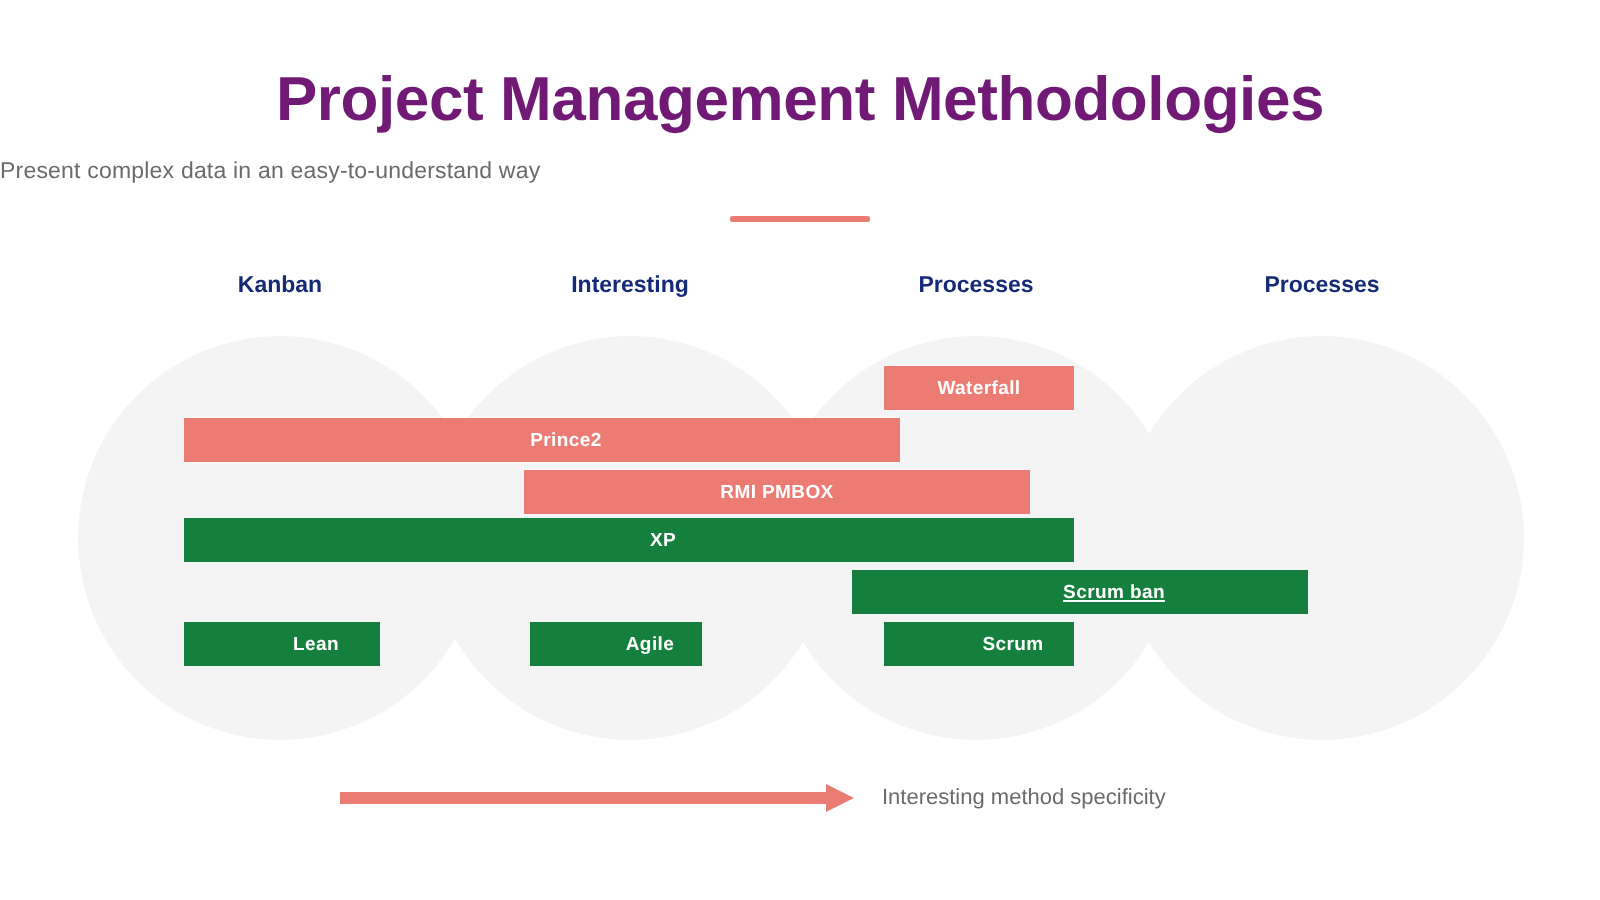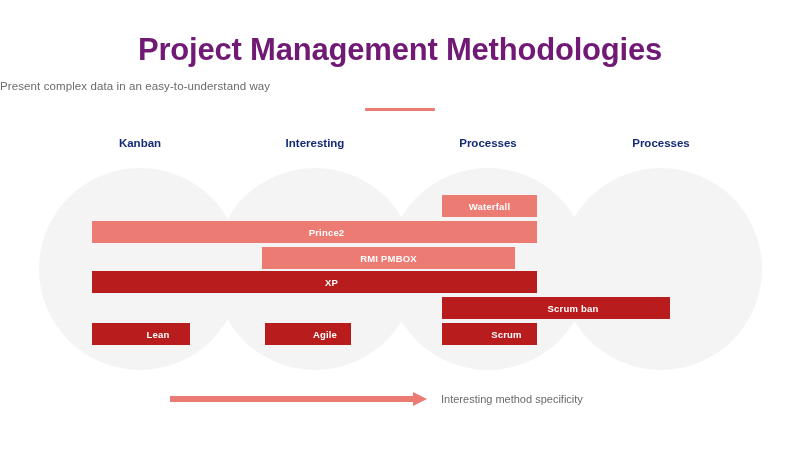--- a/index.html
+++ b/index.html
@@ -92,24 +92,23 @@
     height: 22px;
     display: flex;
     align-items: center;
     justify-content: center;
     color: #ffffff;
     font-size: 9.5px;
     font-weight: bold;
     letter-spacing: 0.2px;
     white-space: nowrap;
     box-sizing: border-box;
-    margin-top: 12px;
   }
   .bar.red  { background: #ec7b73; }
-  .bar.blue { background: #b91c1c; padding-left: 34px; }
+  .bar.blue { background: #15803d; padding-left: 34px; }
 
   
   #arrow-wrap {
     position: absolute;
     left: 170px;
     top: 392px;
     width: 260px;
     height: 14px;
   }
   #arrow-shaft {
@@ -158,24 +157,24 @@
 
   <div id="circles">
       <div class="venn-circle" style="left: 39px; top: 168px; width: 202px; height: 202px; background: rgb(244, 244, 244);"></div>
       <div class="venn-circle" style="left: 214px; top: 168px; width: 202px; height: 202px; background: rgb(244, 244, 244);"></div>
       <div class="venn-circle" style="left: 387px; top: 168px; width: 202px; height: 202px; background: rgb(244, 244, 244);"></div>
       <div class="venn-circle" style="left: 560px; top: 168px; width: 202px; height: 202px; background: rgb(244, 244, 244);"></div>
     </div>
 
   <div id="bars">
       <div class="bar red" style="left: 442px; width: 95px; top: 183px;">Waterfall</div>
-      <div class="bar red" style="left: 92px; width: 445px; top: 209px; padding-left: 24px;">Prince2</div>
+      <div class="bar red" style="left: 92px; width: 358px; top: 209px; padding-left: 24px;">Prince2</div>
       <div class="bar red" style="left: 262px; width: 253px; top: 235px;">RMI PMBOX</div>
       <div class="bar blue" style="left: 92px; width: 445px; top: 259px;">XP</div>
-      <div class="bar blue" style="left: 442px; width: 228px; top: 285px;">Scrum ban</div>
+      <div class="bar blue" style="left: 426px; width: 228px; top: 285px; text-decoration: underline;">Scrum ban</div>
       <div class="bar blue" style="left: 92px; width: 98px; top: 311px;">Lean</div>
       <div class="bar blue" style="left: 442px; width: 95px; top: 311px;">Scrum</div>
       <div class="bar blue" style="left: 265px; width: 86px; top: 311px;">Agile</div>
     </div>
 
   <div id="arrow-wrap">
     <div id="arrow-shaft"></div>
     <div id="arrow-head"></div>
   </div>
   <div id="arrow-label">Interesting method specificity</div>

